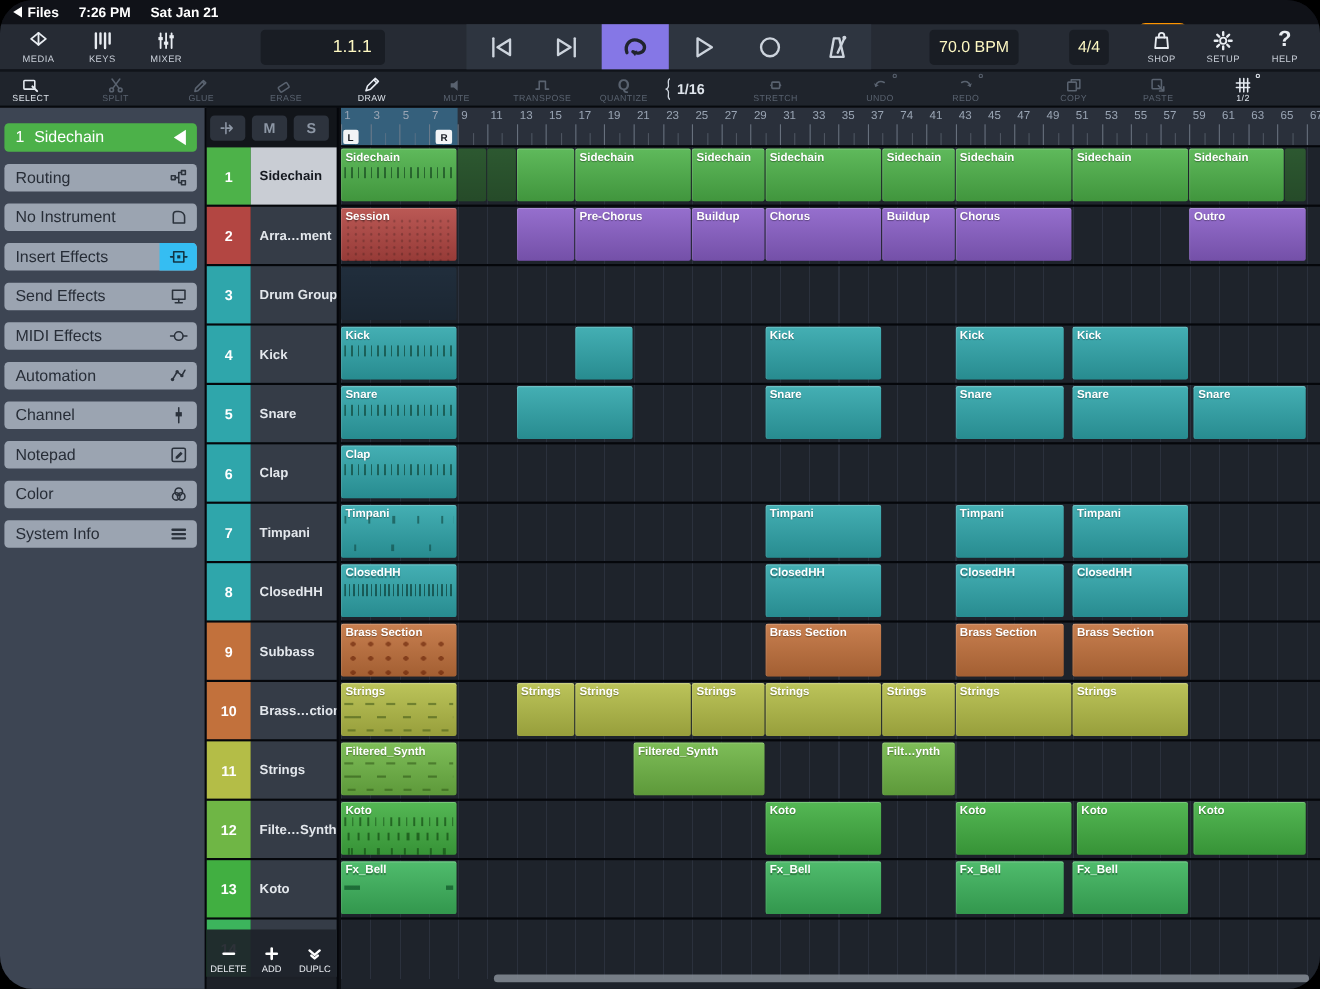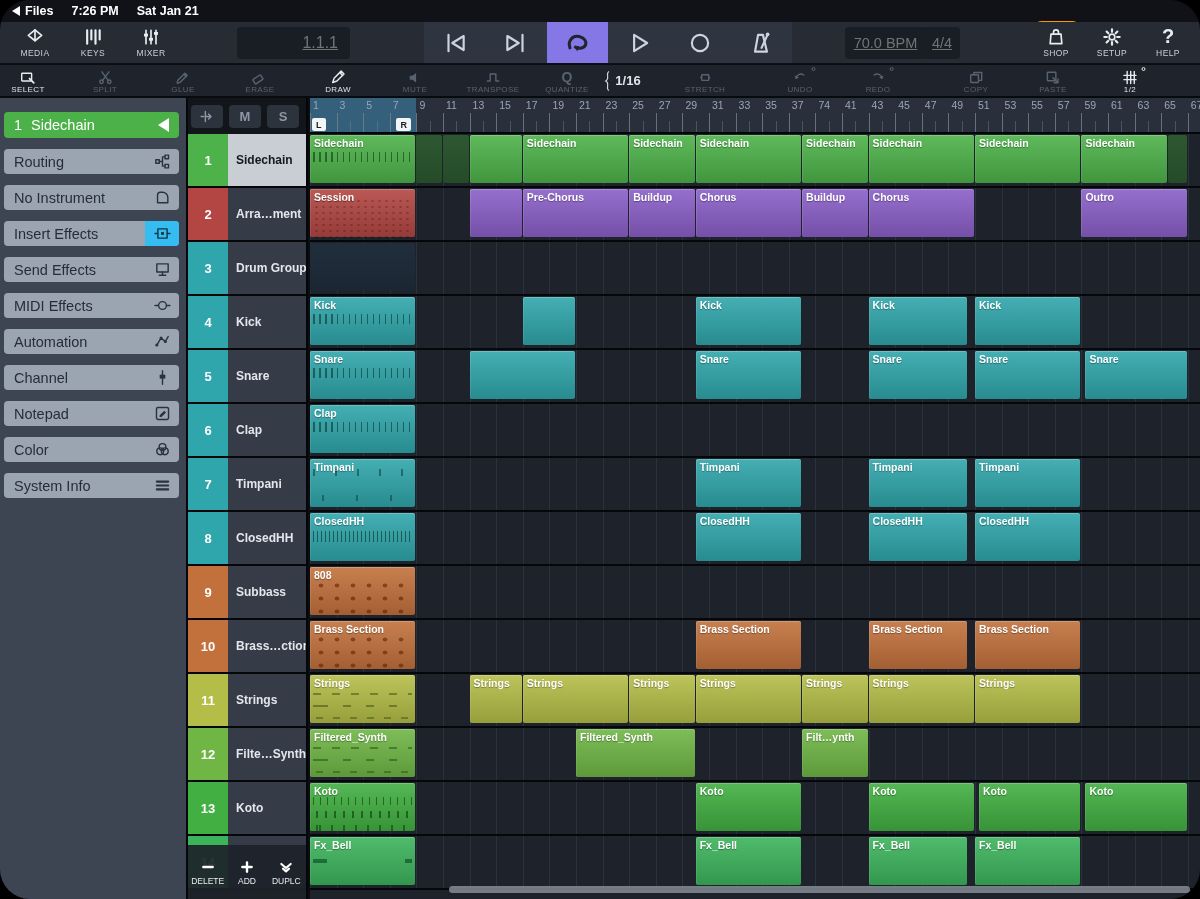--- a/index.html
+++ b/index.html
@@ -17,24 +17,24 @@
   .orange-dot{width:7px;height:7px;border-radius:50%;background:#FF9500;}
   .batt{display:flex;align-items:center;gap:2px;}
   .batt-body{position:relative;width:22px;height:11px;border-radius:2.5px;background:#32C759;display:flex;align-items:center;justify-content:center;}
   .batt-tip{width:2px;height:5px;background:#9aa0aa;border-radius:0 1px 1px 0;}
   
   .toolbar1{position:absolute;top:22px;left:0;right:0;height:42px;background:#262b34;border-bottom:1px solid #0c0f14;}
   .tb1-left{position:absolute;left:6px;top:0;bottom:0;display:flex;}
   .tb-btn{width:58px;display:flex;flex-direction:column;align-items:center;justify-content:center;gap:1px;color:#e8ecf1;}
   .tb-btn .lb{font-size:8.5px;letter-spacing:.4px;color:#c9cfd8;}
   .posbox,.bpmbox,.sigbox{position:absolute;top:5px;height:32px;background:#191d24;border-radius:4px;
-    color:#737373;display:flex;align-items:center;text-decoration:underline;}
+    color:#fef9c3;display:flex;align-items:center;}
   .posbox{left:237px;width:113px;font-size:16px;justify-content:flex-end;padding-right:12px;}
   .bpmbox{left:845px;width:81px;font-size:14.5px;justify-content:center;}
-  .sigbox{left:924px;width:36px;font-size:14.5px;justify-content:center;}
+  .sigbox{left:972px;width:36px;font-size:14.5px;justify-content:center;}
   .transport{position:absolute;left:424px;top:0;bottom:0;width:368px;background:#2e3540;display:flex;}
   .tr-btn{flex:1;display:flex;align-items:center;justify-content:center;color:#cdd4dd;}
   .tr-btn.active{background:#8577E6;color:#20242e;}
   .tb1-right{position:absolute;right:4px;top:0;bottom:0;display:flex;}
   .tb1-right .tb-btn{width:56px;}
   .help-q{font-size:20px;font-weight:700;line-height:18px;}
   
   .toolbar2{position:absolute;top:65px;left:0;right:0;height:33px;background:#1f242c;border-bottom:2px solid #070a0e;}
   .t2-item{position:absolute;top:0;height:31px;transform:translateX(-50%);display:flex;flex-direction:column;
     align-items:center;justify-content:center;gap:0px;color:#59626f;}
@@ -814,25 +814,20 @@
             </div>
             <div class="clip" style="--c:#2FA6AB;left:558.6px;width:98.8px">
               <span class="lbl">ClosedHH</span>
             </div>
             <div class="clip" style="--c:#2FA6AB;left:665.0px;width:105.4px">
               <span class="lbl">ClosedHH</span>
             </div>
           </div>
           <div class="trow">
             <div class="clip pat-dots" style="--c:#C2713C;left:0.0px;width:105.4px">
-              <span class="lbl">808</span>
-            </div>
-          </div>
-          <div class="trow">
-            <div class="clip pat-dots" style="--c:#C2713C;left:0.0px;width:105.4px">
               <span class="lbl">Brass Section</span>
             </div>
             <div class="clip" style="--c:#C2713C;left:385.7px;width:105.4px">
               <span class="lbl">Brass Section</span>
             </div>
             <div class="clip" style="--c:#C2713C;left:558.6px;width:98.8px">
               <span class="lbl">Brass Section</span>
             </div>
             <div class="clip" style="--c:#C2713C;left:665.0px;width:105.4px">
               <span class="lbl">Brass Section</span>

